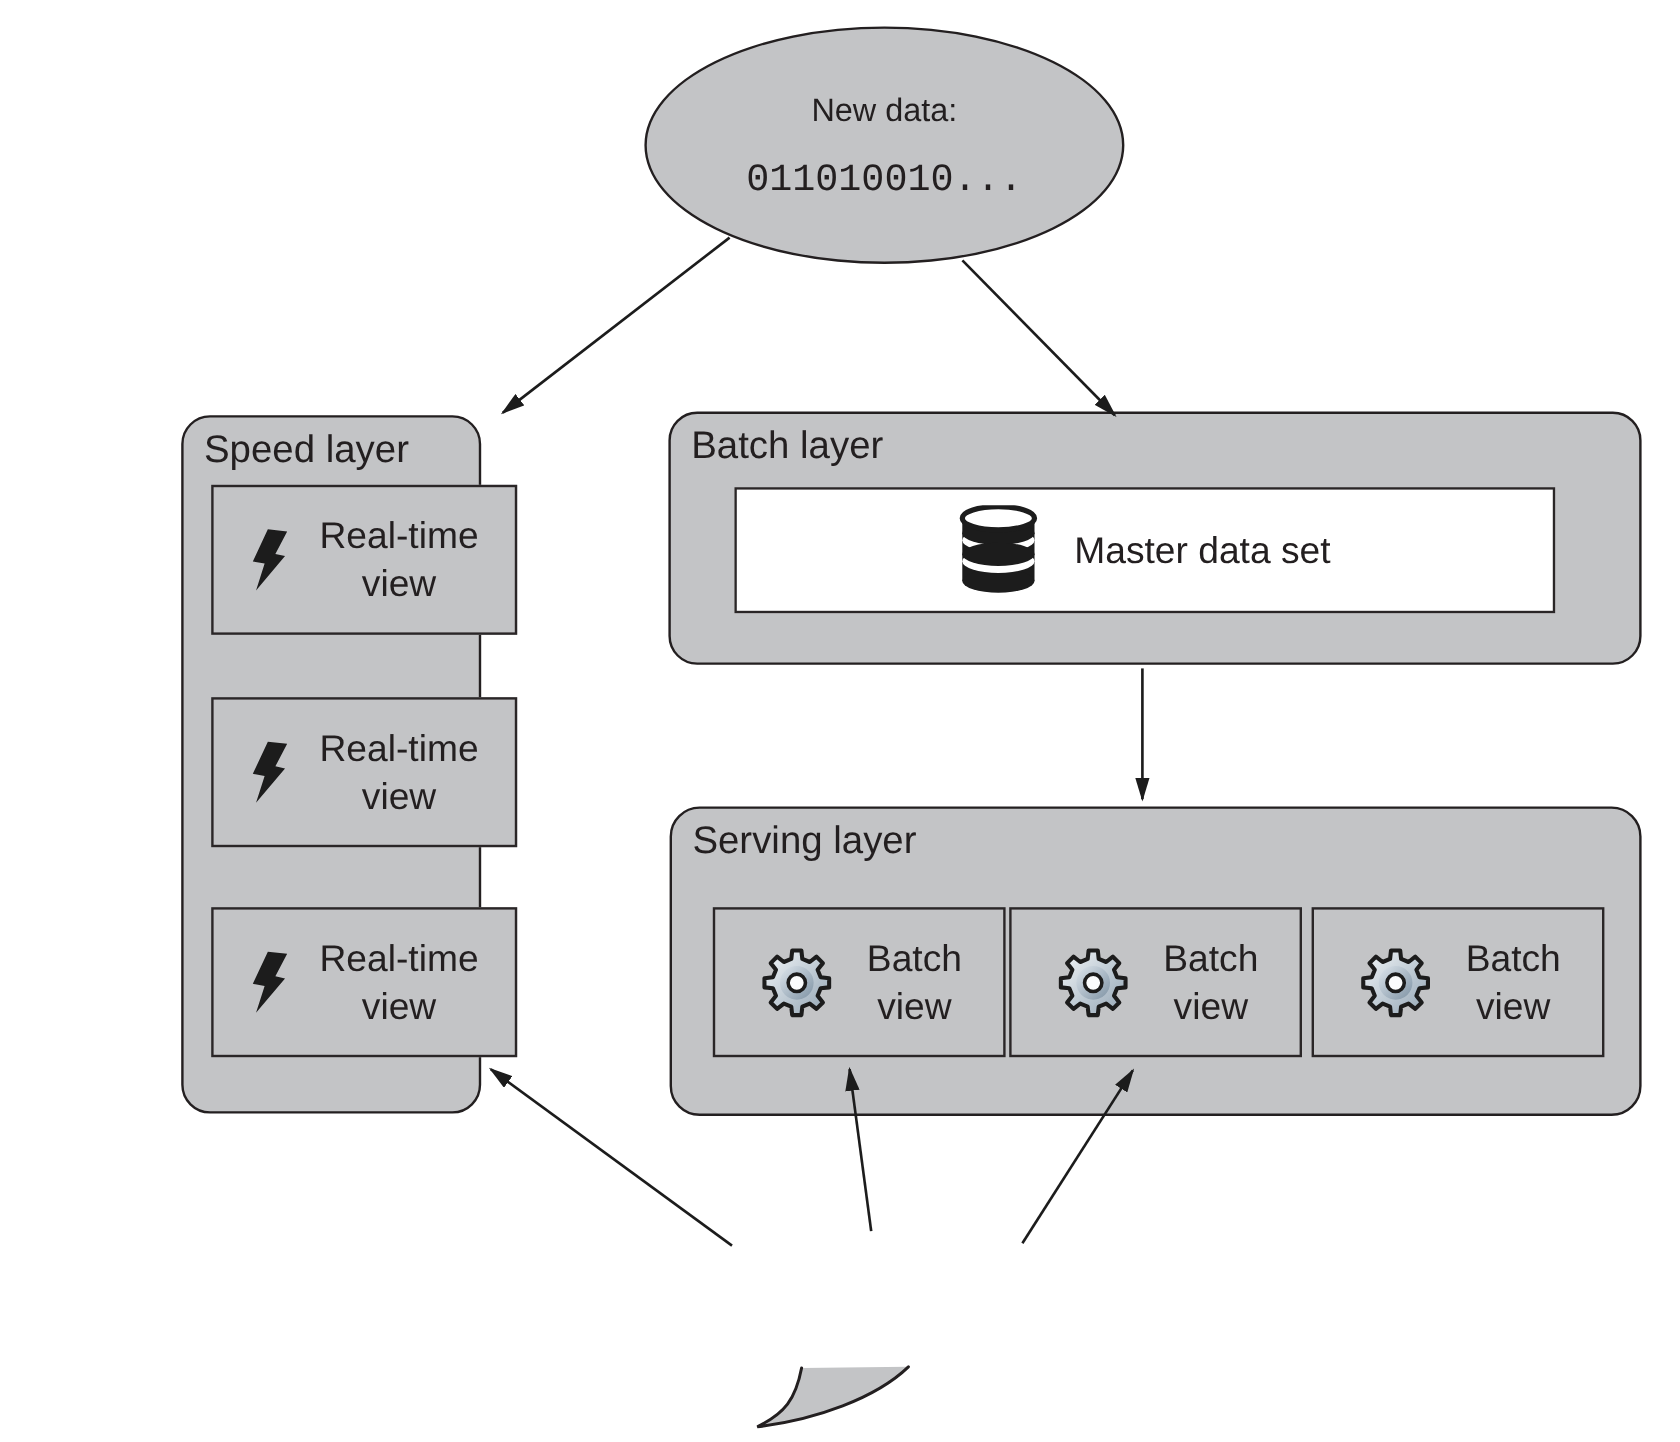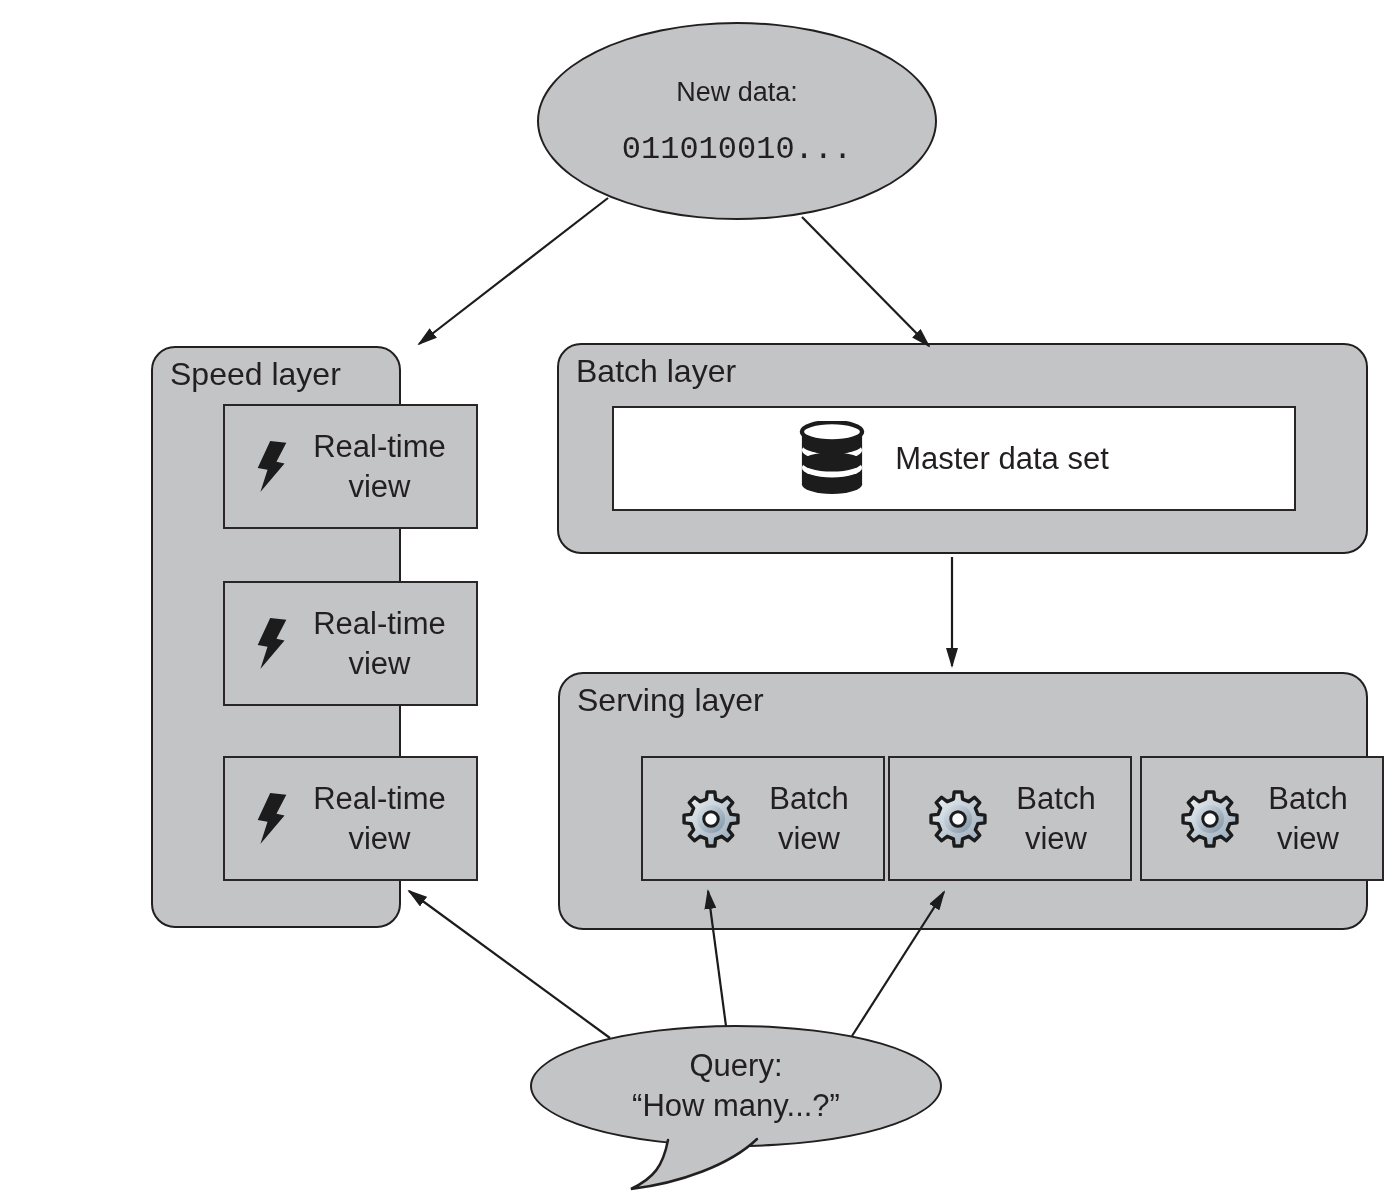--- a/index.html
+++ b/index.html
@@ -4,21 +4,21 @@
 <style>
   html,body{margin:0;padding:0;background:#ffffff;}
   *{box-sizing:border-box;font-family:"Liberation Sans",sans-serif;}
   .stage{position:relative;width:1400px;height:1202px;background:#ffffff;overflow:hidden;color:#231f20;}
 
   
   .node{position:absolute;background:#c3c4c6;border:2.5px solid #231f20;}
   .ellipse{border-radius:50%;display:flex;flex-direction:column;align-items:center;justify-content:center;}
   .layer{border-radius:24px;}
   .layer-title{position:absolute;left:17px;top:8px;font-size:32px;}
-  .view-box{position:absolute;background:#c3c4c6;border:2px solid #2a2627;display:flex;align-items:center;justify-content:center;gap:24px;margin-left:47px;}
+  .view-box{position:absolute;background:#c3c4c6;border:2px solid #2a2627;display:flex;align-items:center;justify-content:center;gap:24px;}
   .view-label{font-size:31px;line-height:40px;text-align:center;}
   .white-box{position:absolute;background:#ffffff;border:2.5px solid #2a2627;display:flex;align-items:center;justify-content:center;gap:30px;}
   .master-label{font-size:31px;}
 
   .nd-line1{font-size:27px;line-height:42px;}
   .nd-line2{font-family:"Liberation Mono",monospace;font-size:32px;line-height:42px;margin-top:16px;}
   .q-line{font-size:31px;line-height:40px;text-align:center;}
 
   
   #new-data{left:537px;top:22px;width:400px;height:198px;}
@@ -165,24 +165,20 @@
       <svg class="gear" viewBox="-40 -40 80 80">
           <use href="#gear-shape" xlink:href="#gear-shape"></use>
         </svg>
       <div class="view-label">
         <div>Batch</div>
         <div>view</div>
       </div>
     </div>
   </div>
 
-  <div id="query-bubble" class="node ellipse">
-    <div class="q-line">Query:</div>
-    <div class="q-line">“How many...?”</div>
-  </div>
 
   <svg id="connector-layer">
     <path d="M 668 1140 C 663 1166 654 1178 631 1189 C 680 1183 730 1165 757 1139" fill="#c3c4c6" stroke="#231f20" stroke-width="2.5" stroke-linecap="round"></path>
     <line x1="608" y1="198" x2="419" y2="344" stroke="#1c1c1c" stroke-width="2.2" marker-end="url(#arrowhead)"></line>
     <line x1="802" y1="217" x2="929" y2="346" stroke="#1c1c1c" stroke-width="2.2" marker-end="url(#arrowhead)"></line>
     <line x1="952" y1="557" x2="952" y2="666" stroke="#1c1c1c" stroke-width="2.2" marker-end="url(#arrowhead)"></line>
     <line x1="610" y1="1038" x2="409" y2="891" stroke="#1c1c1c" stroke-width="2.2" marker-end="url(#arrowhead)"></line>
     <line x1="726" y1="1026" x2="708" y2="891" stroke="#1c1c1c" stroke-width="2.2" marker-end="url(#arrowhead)"></line>
     <line x1="852" y1="1036" x2="944" y2="892" stroke="#1c1c1c" stroke-width="2.2" marker-end="url(#arrowhead)"></line>
   </svg>

